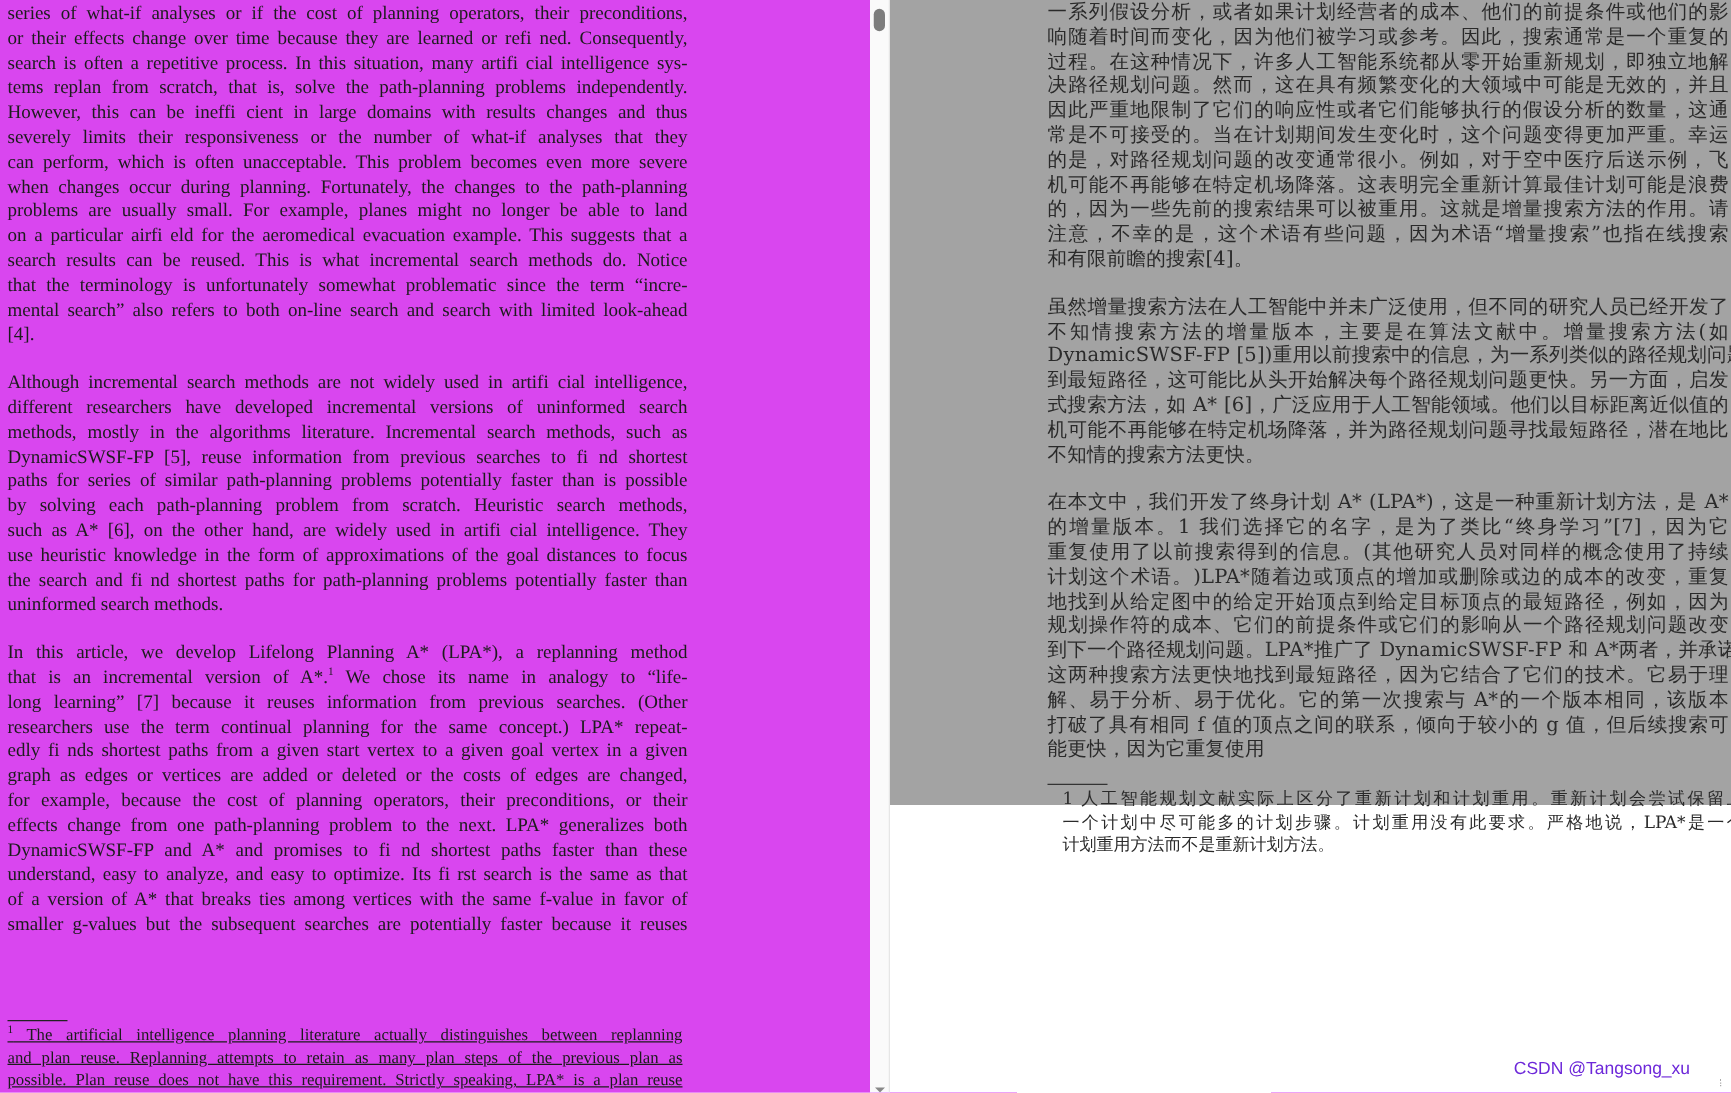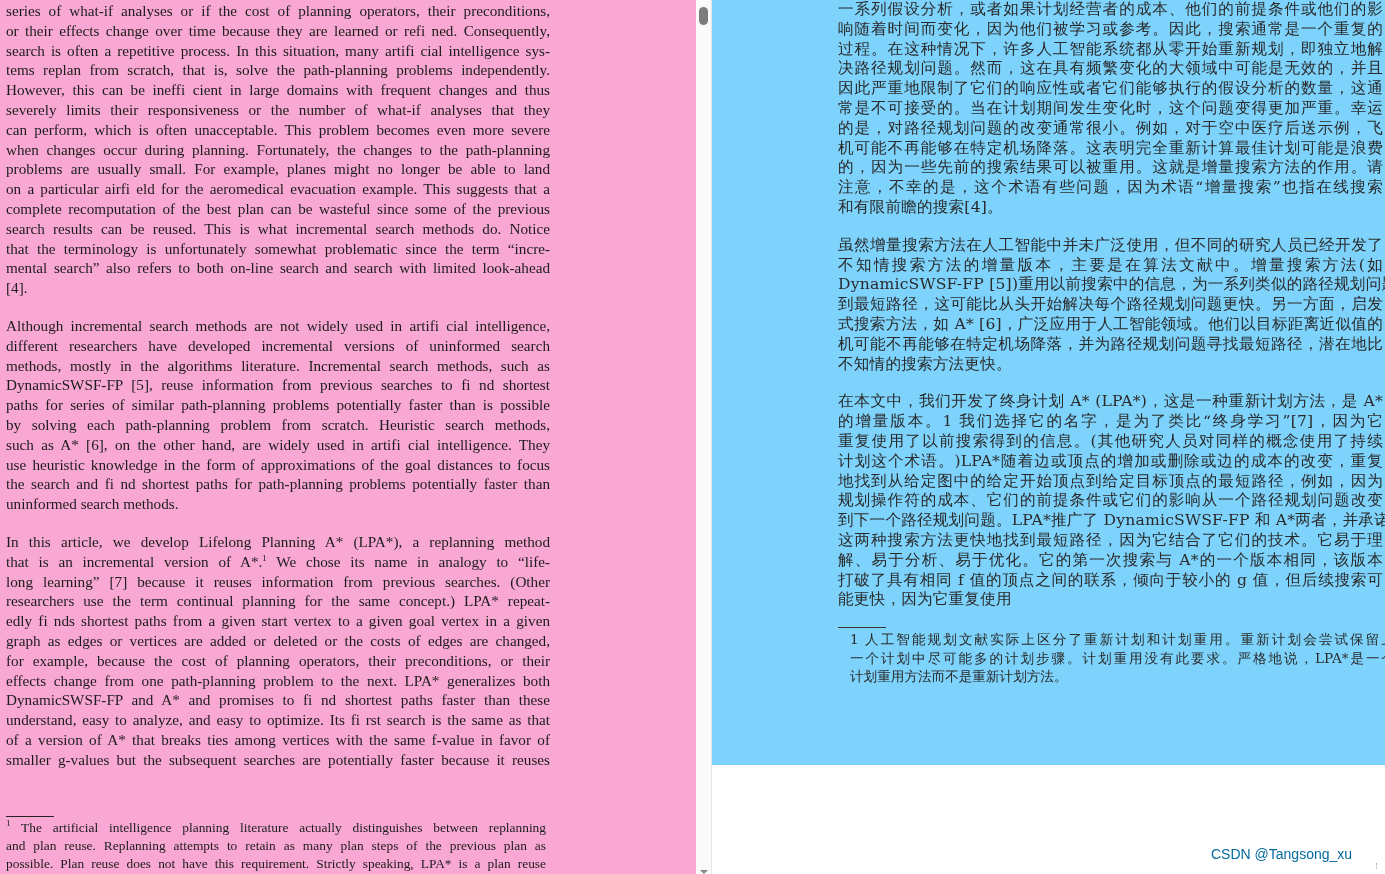--- a/index.html
+++ b/index.html
@@ -1,58 +1,57 @@
 <!DOCTYPE html>
 <html><head>
 <meta charset="utf-8">
 <style>
   html, body { margin:0; padding:0; }
   body { width:1385px; height:874px; overflow:hidden; background:#ffffff; position:relative; font-family:"Liberation Serif", serif; color:#1a1a1a; }
-  .left-pane { position:absolute; left:0; top:0; width:696px; height:874px; background:#f9a8d4; overflow:hidden; }
+  .left-pane { position:absolute; left:0; top:0; width:696px; height:874px; background:#d946ef; overflow:hidden; }
   .left-text { position:absolute; left:6px; top:1px; width:544px; font-size:15.2px; line-height:19.8px; text-align:justify; color:#1c1c1c; }
   .left-text p { margin:0 0 18px 0; }
   .left-text .line { display:block; text-align:justify; text-align-last:justify; white-space:nowrap; }
   .left-text .line.last { text-align-last:left; }
   .footrule-left { position:absolute; left:6px; top:816px; width:48px; border-top:1px solid #222; }
   .left-foot { position:absolute; left:6px; top:819px; width:540px; font-size:13.4px; line-height:18.2px; color:#1c1c1c; }
-  .left-foot .line { display:block; text-align:justify; text-align-last:justify; white-space:nowrap; }
+  .left-foot .line { display:block; text-align:justify; text-align-last:justify; white-space:nowrap;text-decoration:underline; }
   sup { font-size:9px; vertical-align:6px; line-height:0; }
   .scroll-col { position:absolute; left:696px; top:0; width:16px; height:874px; background:#fafafa; }
   .scroll-thumb { position:absolute; left:699px; top:7px; width:9px; height:18px; border-radius:5px; background:#7d7d7d; }
   .scroll-arrow { position:absolute; left:700px; top:870px; width:0; height:0; border-left:4px solid transparent; border-right:4px solid transparent; border-top:4px solid #888; }
   .divider { position:absolute; left:711px; top:0; width:1px; height:874px; background:#e6e6e6; }
-  .right-pane { position:absolute; left:712px; top:0; width:673px; height:765px; background:#7dd3fc; }
+  .right-pane { position:absolute; left:712px; top:0; width:673px; height:644px; background:#a3a3a3; }
   .right-text { position:absolute; left:126px; top:0; width:545px; font-family:"DejaVu Serif", serif; font-size:15.6px; line-height:19.8px; color:#2a2a2a; }
   .right-text p { margin:0 0 18px 0; }
   .right-text .line { display:block; white-space:nowrap; text-align:justify; text-align-last:justify; letter-spacing:0.2px; }
   .right-text .line.last { text-align-last:left; }
   .footrule-right { position:absolute; left:838px; top:627px; width:48px; border-top:1px solid #333; }
   .right-foot { position:absolute; left:850px; top:630px; width:545px; font-family:"DejaVu Serif", serif; font-size:13.6px; line-height:18.6px; color:#2a2a2a; }
   .right-foot .line { display:block; white-space:nowrap; text-align:justify; text-align-last:justify; }
   .right-foot .line.last { text-align-last:left; }
-  .watermark { position:absolute; left:1211px; top:846px; font-family:"Liberation Sans", sans-serif; font-size:14px; color:#0369a1; }
+  .watermark { position:absolute; left:1211px; top:846px; font-family:"Liberation Sans", sans-serif; font-size:14px; color:#6d28d9; }
   .dots { position:absolute; left:1376px; top:863px; width:2px; height:6px; border-left:1px dotted #aaa; }
 </style>
 </head>
 <body>
 
 <div class="left-pane">
   <div class="left-text">
     <p>
       <span class="line">series of what-if analyses or if the cost of planning operators, their preconditions,</span>
       <span class="line">or their effects change over time because they are learned or refi ned. Consequently,</span>
       <span class="line">search is often a repetitive process. In this situation, many artifi cial intelligence sys-</span>
       <span class="line">tems replan from scratch, that is, solve the path-planning problems independently.</span>
-      <span class="line">However, this can be ineffi cient in large domains with frequent changes and thus</span>
+      <span class="line">However, this can be ineffi cient in large domains with results changes and thus</span>
       <span class="line">severely limits their responsiveness or the number of what-if analyses that they</span>
       <span class="line">can perform, which is often unacceptable. This problem becomes even more severe</span>
       <span class="line">when changes occur during planning. Fortunately, the changes to the path-planning</span>
       <span class="line">problems are usually small. For example, planes might no longer be able to land</span>
       <span class="line">on a particular airfi eld for the aeromedical evacuation example. This suggests that a</span>
-      <span class="line">complete recomputation of the best plan can be wasteful since some of the previous</span>
       <span class="line">search results can be reused. This is what incremental search methods do. Notice</span>
       <span class="line">that the terminology is unfortunately somewhat problematic since the term “incre-</span>
       <span class="line">mental search” also refers to both on-line search and search with limited look-ahead</span>
       <span class="line last">[4].</span>
     </p>
     <p>
       <span class="line">Although incremental search methods are not widely used in artifi cial intelligence,</span>
       <span class="line">different researchers have developed incremental versions of uninformed search</span>
       <span class="line">methods, mostly in the algorithms literature. Incremental search methods, such as</span>
       <span class="line">DynamicSWSF-FP [5], reuse information from previous searches to fi nd shortest</span>

